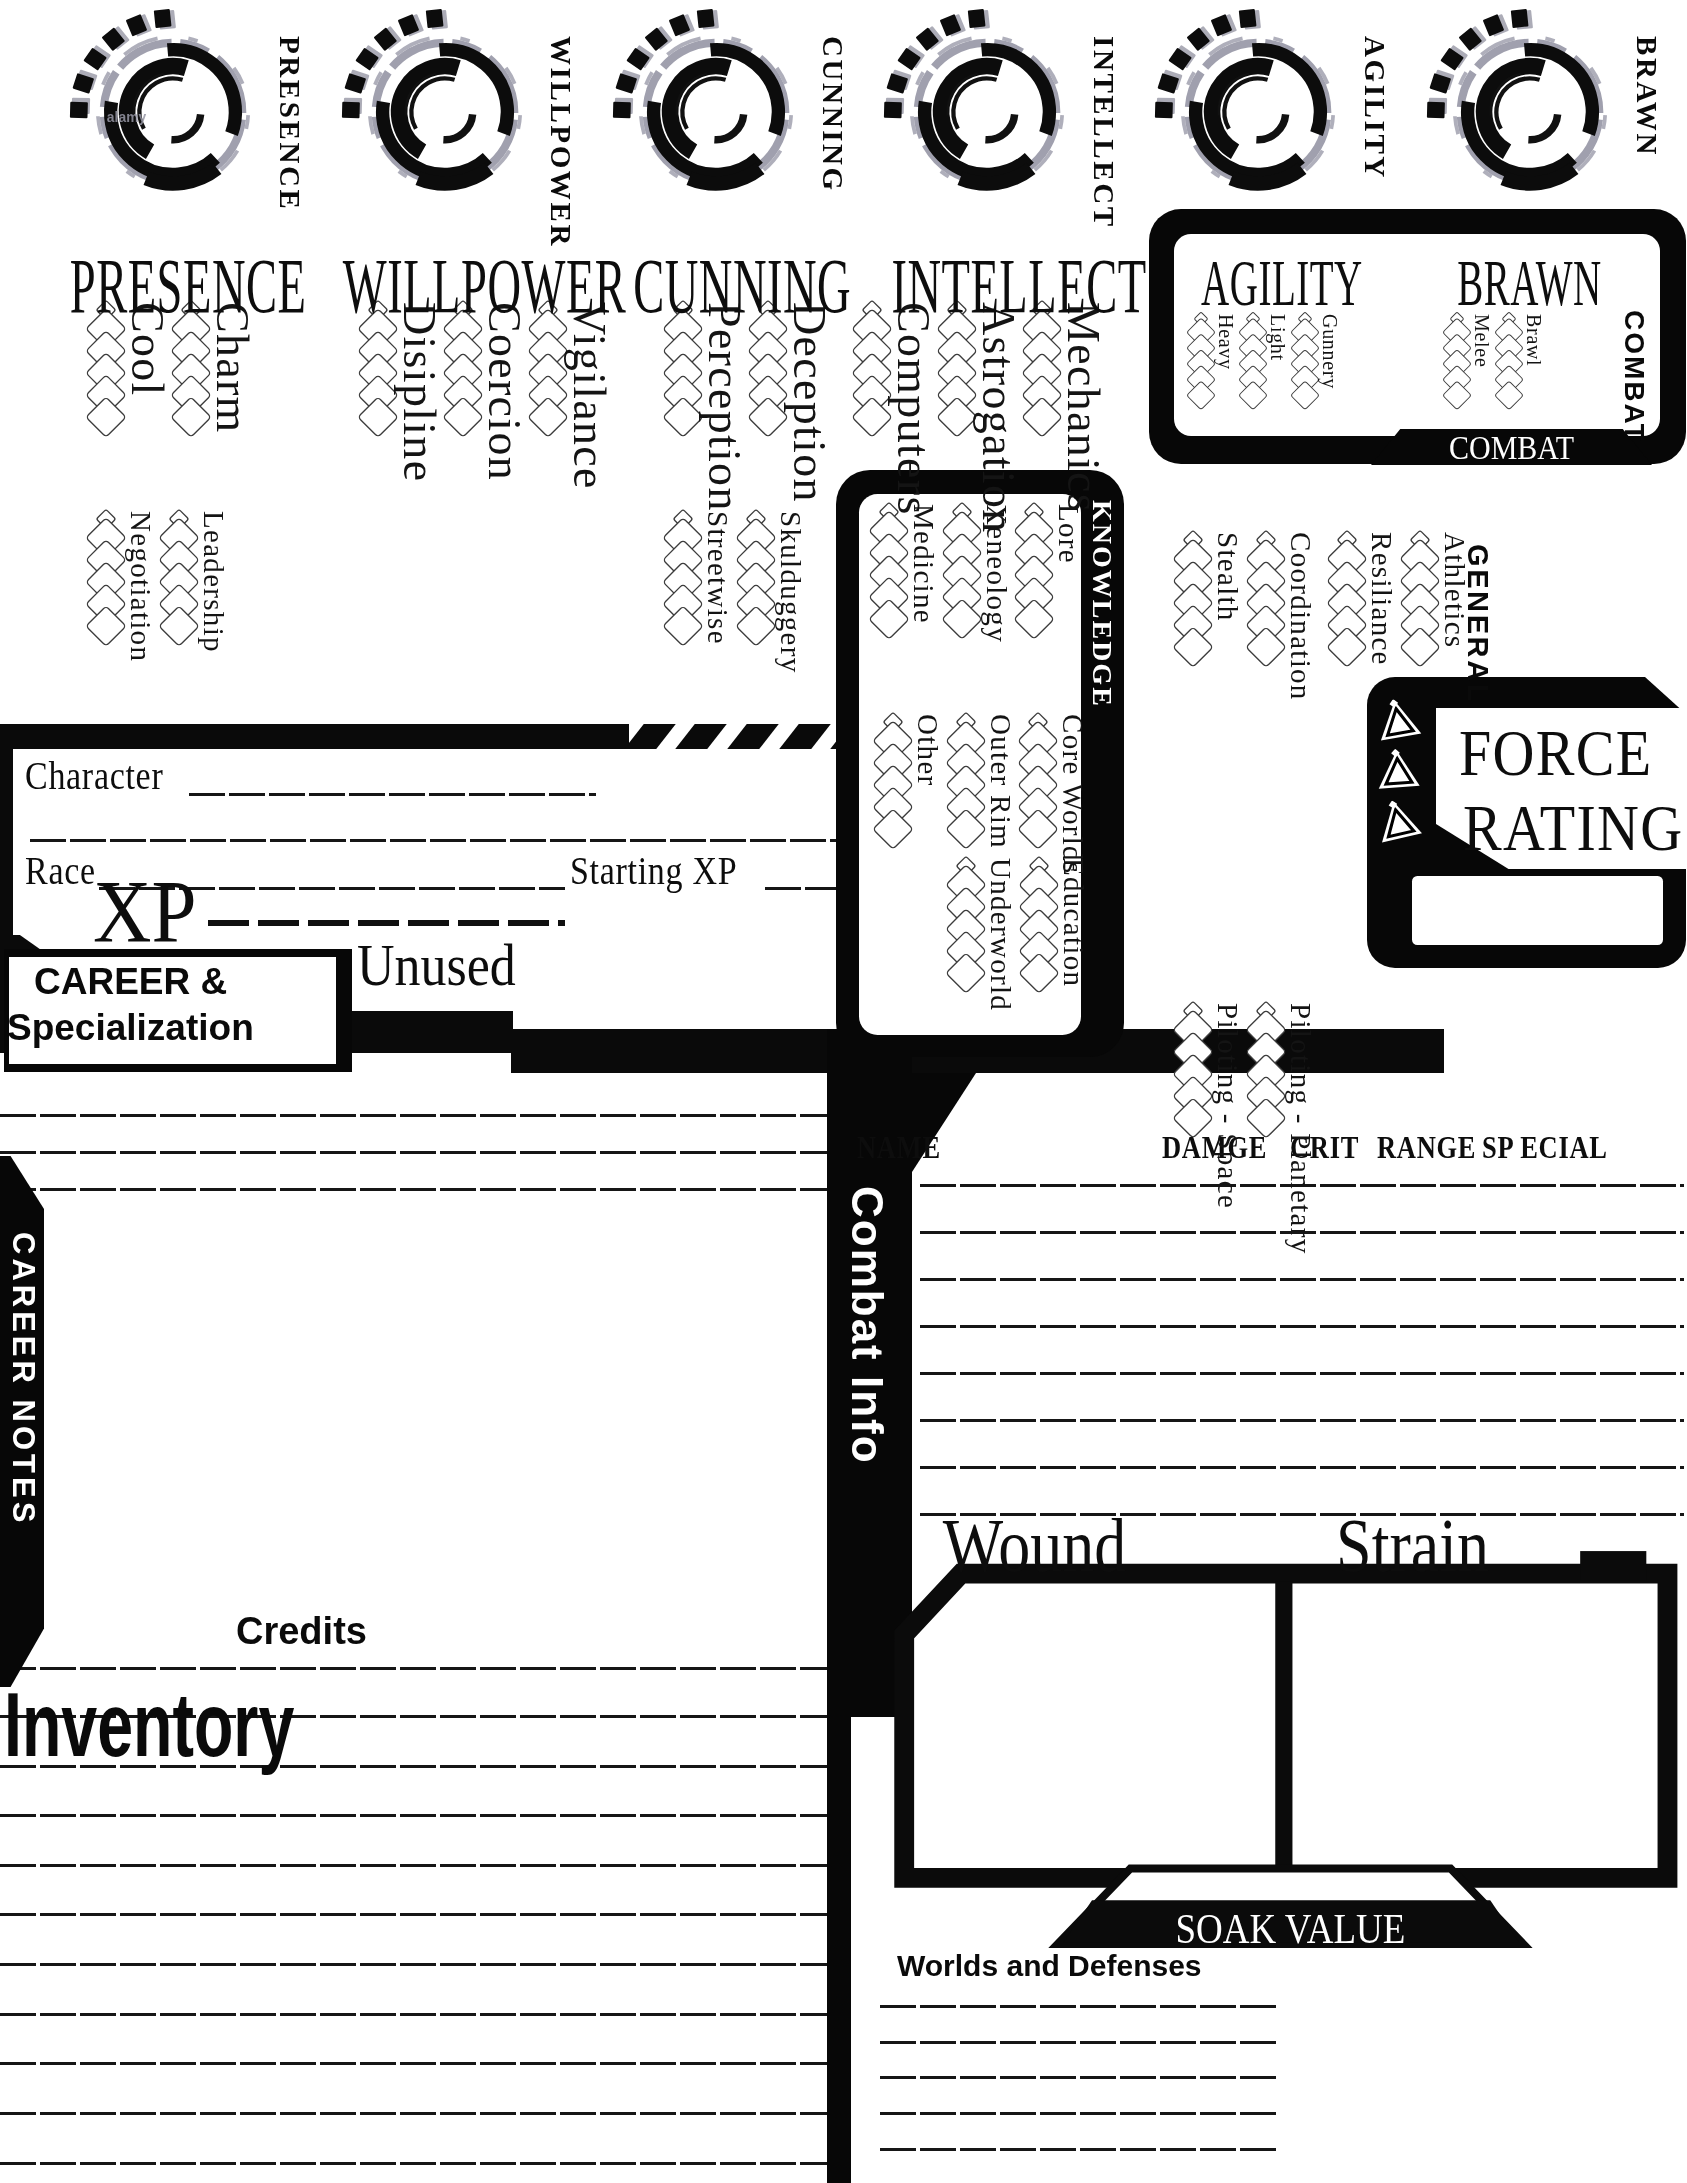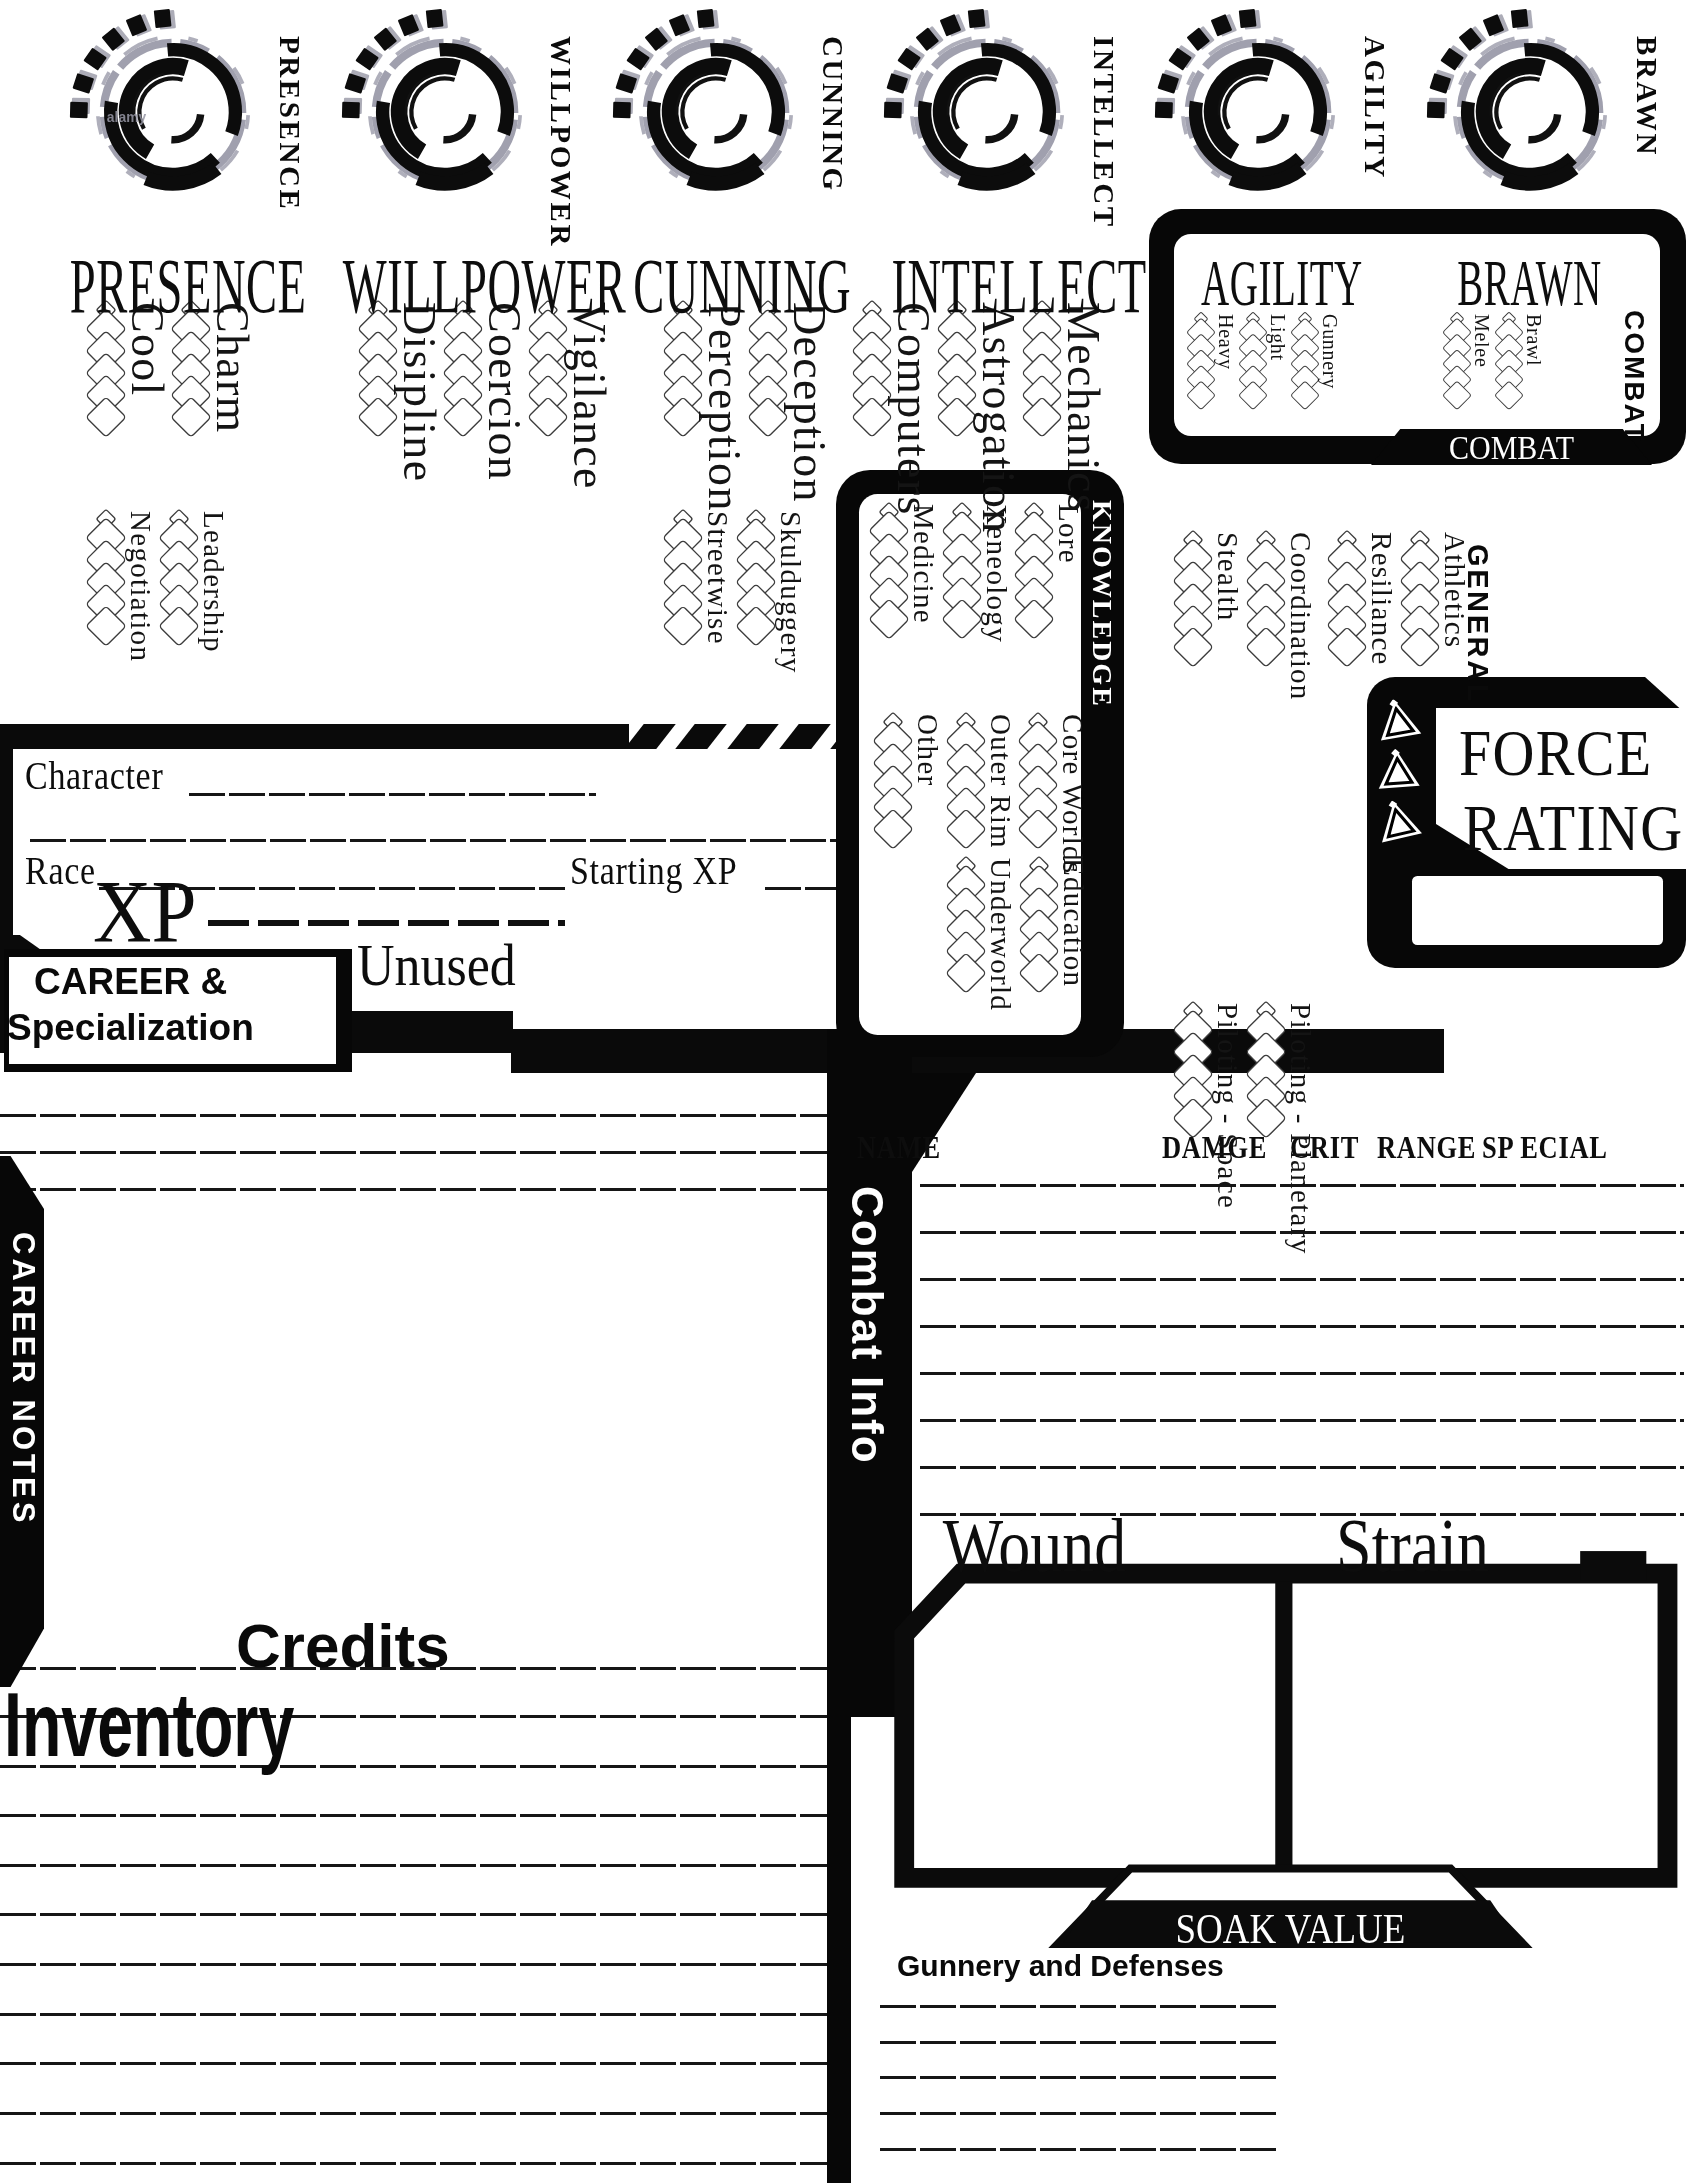--- a/index.html
+++ b/index.html
@@ -170,21 +170,21 @@
 
   <div id="car-shadow"></div>
   <div id="car-box"></div>
   <div class="abs tech z4" style="left:34px;top:961px;font-size:37px">CAREER &amp;</div>
   <div class="abs tech z4" style="left:7px;top:1007px;font-size:37px">Specialization</div>
 
   <div id="cn-banner"></div>
   <div id="cn-text" class="tech vert white">CAREER NOTES</div>
   <div class="abs" style="left:46px;top:1217px;width:781px;height:384px"></div>
 
-  <div class="abs tech z3" style="left:236px;top:1610px;font-size:62px">Credits</div>
+  <div class="abs tech z3" style="left:236px;top:1610px;font-size:38px">Credits</div>
   <div class="abs tech z3" style="left:4px;top:1673px;font-size:86px;transform:scale(0.75,1.05);transform-origin:top left">Inventory</div>
 
   <div id="combat-box"></div>
   <div id="combat-inner"></div>
   <div id="combat-banner">
     <span class="deco white" style="font-size:30px;transform:scaleY(1.15)">COMBAT</span>
   </div>
   <div id="combat-side" class="tech vert">COMBAT</div>
   <div class="sgroup sm" style="left:1186px;top:311px">
       <div class="scol">
@@ -925,16 +925,16 @@
     <path d="M 26 132 L 112 40 L 1180 40 L 1180 500 L 26 500 Z" fill="none" stroke="#0b0b0b" stroke-width="30" stroke-linejoin="miter"></path>
     <rect x="1048" y="6" width="100" height="44" fill="#0b0b0b"></rect>
     <line x1="600" y1="52" x2="600" y2="498" stroke="#0b0b0b" stroke-width="26"></line>
     <rect x="50" y="62" width="530" height="420" fill="rgba(0,0,0,0)"></rect>
     <rect x="625" y="62" width="540" height="420" fill="rgba(0,0,0,0)"></rect>
     <polygon points="368,486 852,486 962,600 258,600" fill="#ffffff" stroke="#0b0b0b" stroke-width="12"></polygon>
     <rect x="430" y="492" width="360" height="40" fill="rgba(0,0,0,0)"></rect>
     <polygon points="310,534 912,534 956,598 266,598" fill="#0b0b0b"></polygon>
   </svg>
   <div class="abs deco white ctr z4" style="left:1092px;top:1904px;width:397px;font-size:37px;transform:scaleY(1.15);transform-origin:top center">SOAK VALUE</div>
-  <div class="abs tech z3" style="left:897px;top:1949px;font-size:30px">Gunnery and Defenses</div>
+  <div class="abs tech z3" style="left:897px;top:1949px;font-size:30px">Worlds and Defenses</div>
 
 </div>
 
 
 </body></html>

